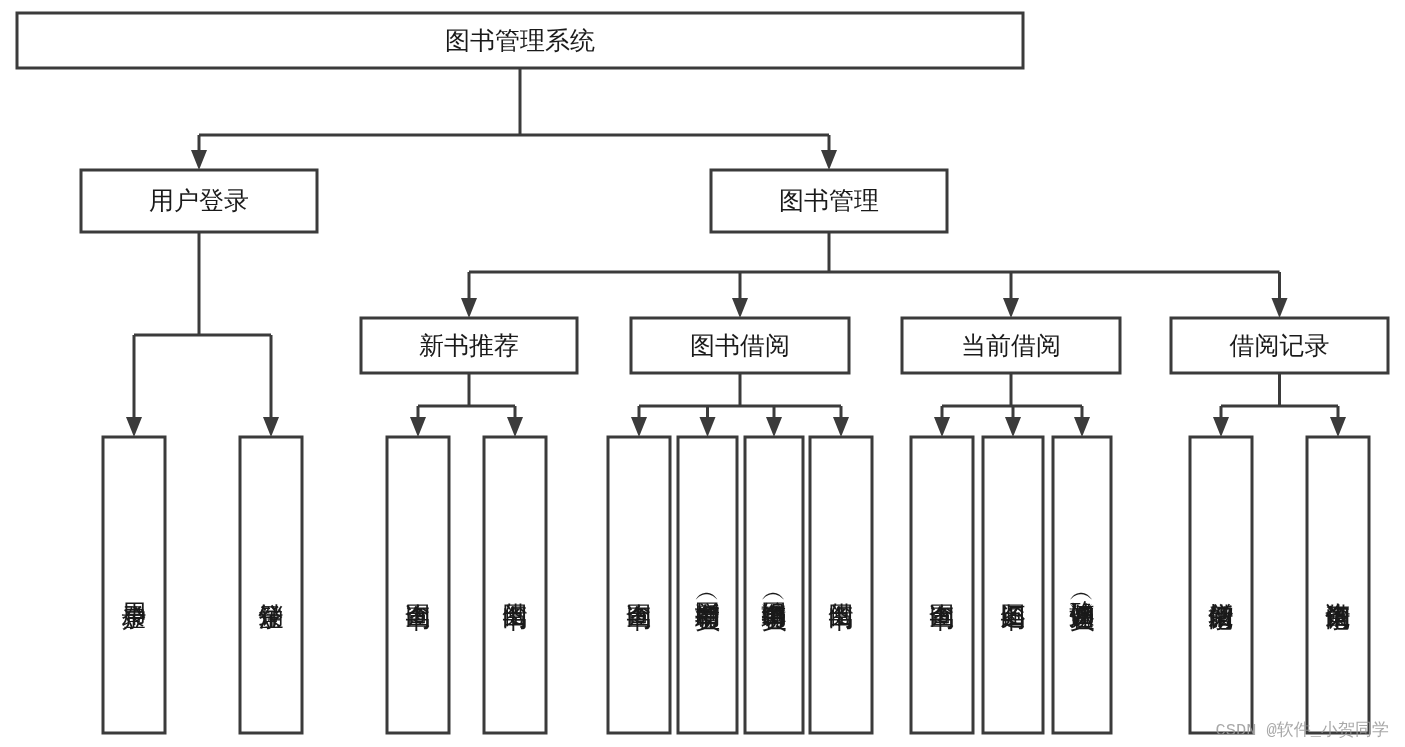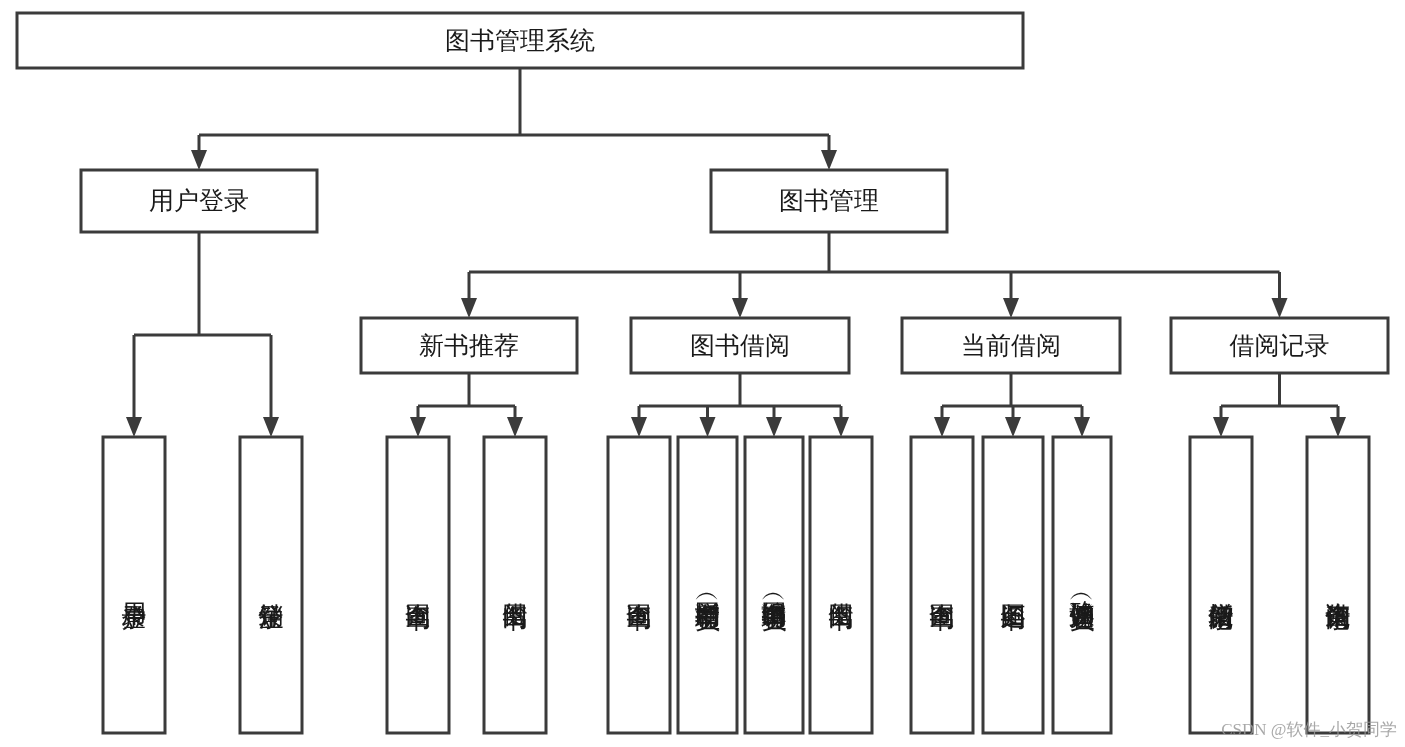--- a/index.html
+++ b/index.html
@@ -62,23 +62,23 @@
     font-family: "DejaVu Sans", "Liberation Sans", sans-serif;
     font-size: 25px;
     line-height: 1.08;
     color: #1a1a1a;
     letter-spacing: 1px;
     white-space: nowrap;
     pointer-events: none;
   }
   #watermark {
     position: absolute;
-    right: 8px;
+    right: 16px;
     bottom: 6px;
-    font-family: Liberation Serif, serif;
+    font-family: Liberation Mono, monospace;
     font-size: 17px;
     color: #9a9a9a;
     opacity: 0.85;
     white-space: nowrap;
   }
 </style>
 </head>
 <body>
 
 <div id="diagram-root">

